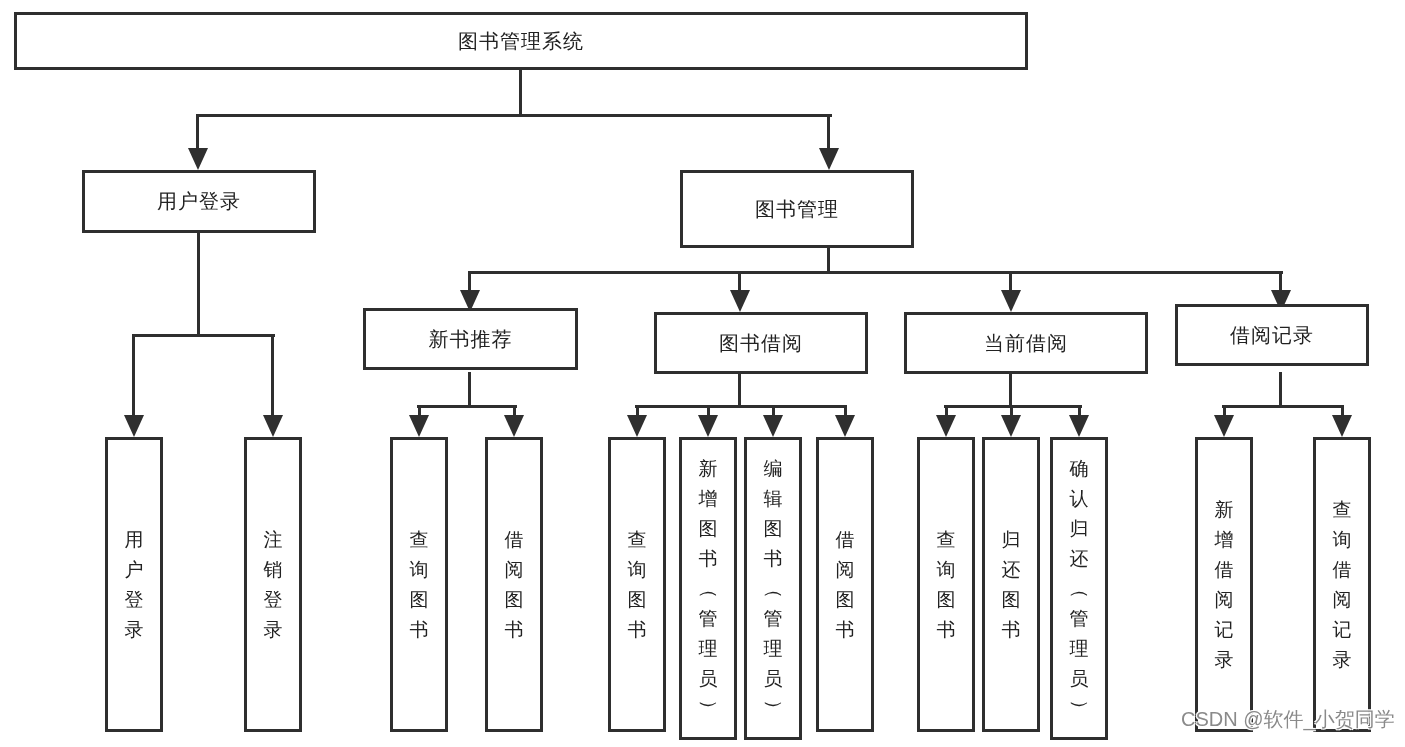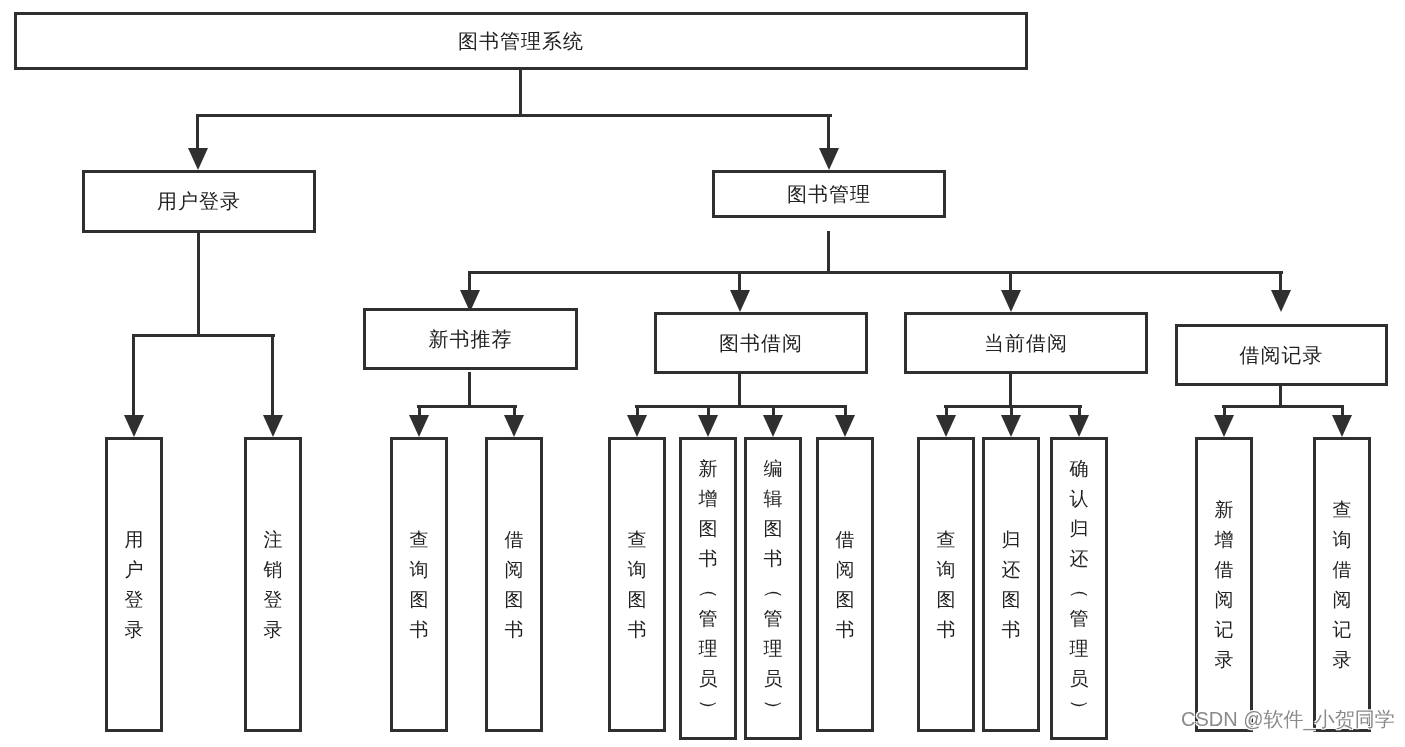--- a/index.html
+++ b/index.html
@@ -89,26 +89,26 @@
   <div class="arrow" style="left:835px;top:415px"></div>
   <div class="arrow" style="left:936px;top:415px"></div>
   <div class="arrow" style="left:1001px;top:415px"></div>
   <div class="arrow" style="left:1069px;top:415px"></div>
   <div class="arrow" style="left:1214px;top:415px"></div>
   <div class="arrow" style="left:1332px;top:415px"></div>
 
   <div class="box hbox" style="left:14px;top:12px;width:1014px;height:58px">图书管理系统</div>
 
   <div class="box hbox" style="left:82px;top:170px;width:234px;height:63px">用户登录</div>
-  <div class="box hbox" style="left:712px;top:170px;width:234px;height:48px">图书管理</div>
+  <div class="box hbox" style="left:680px;top:170px;width:234px;height:78px">图书管理</div>
 
   <div class="box hbox" style="left:363px;top:308px;width:215px;height:62px">新书推荐</div>
   <div class="box hbox" style="left:654px;top:312px;width:214px;height:62px">图书借阅</div>
   <div class="box hbox" style="left:904px;top:312px;width:244px;height:62px">当前借阅</div>
-  <div class="box hbox" style="left:1175px;top:324px;width:213px;height:62px">借阅记录</div>
+  <div class="box hbox" style="left:1175px;top:304px;width:194px;height:62px">借阅记录</div>
 
   <div class="box vleaf" style="left:105px;top:437px;width:58px;height:295px">
       <span class="vchar">用</span>
       <span class="vchar">户</span>
       <span class="vchar">登</span>
       <span class="vchar">录</span>
     </div>
   <div class="box vleaf" style="left:244px;top:437px;width:58px;height:295px">
       <span class="vchar">注</span>
       <span class="vchar">销</span>

